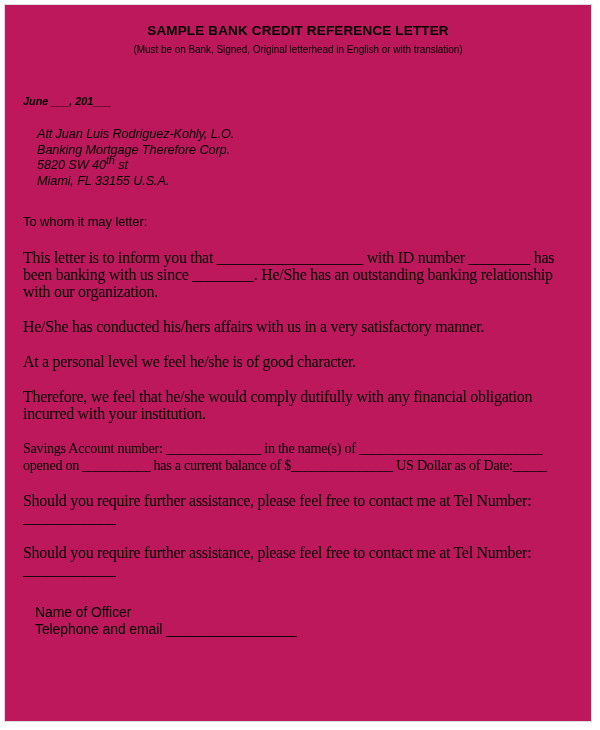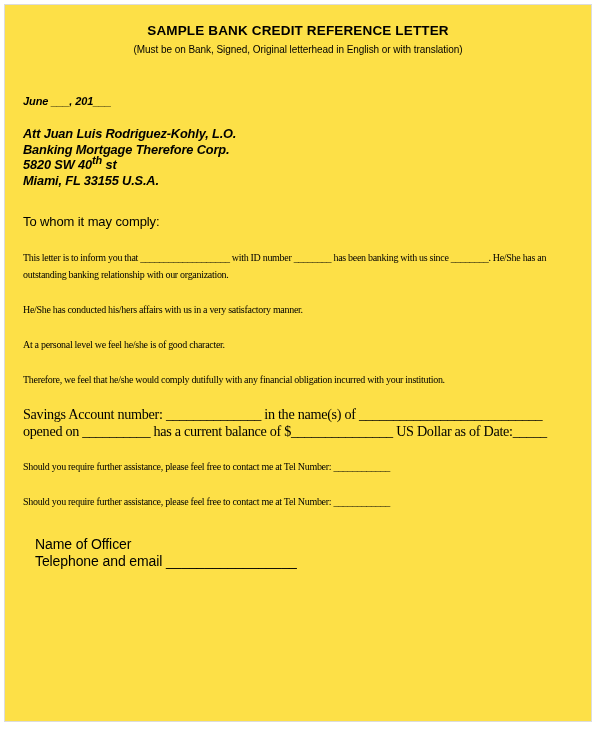--- a/index.html
+++ b/index.html
@@ -17,21 +17,21 @@
   }
 
   #page {
     position: absolute;
     left: 4px;
     top: 4px;
     width: 588px;
     height: 718px;
     border: 1px solid #dcdcdc;
     box-sizing: border-box;
-    background: #fde047;
+    background: #be185d;
   }
 
   .inner {
     position: relative;
     width: 100%;
     height: 100%;
   }
 
   
   .title-block {
@@ -61,24 +61,24 @@
     font-size: 11px;
     margin-left: 18px;
     margin-top: 36px;
     letter-spacing: -0.1px;
   }
 
   
   .address-block {
     font-family: "Liberation Sans", sans-serif;
     font-style: italic;
-    font-weight: bold;
+    font-weight: normal;
     font-size: 12.8px;
     line-height: 15.5px;
-    margin-left: 18px;
+    margin-left: 32px;
     margin-top: 19px;
     letter-spacing: -0.15px;
   }
   .address-block sup {
     font-size: 11px;
     vertical-align: super;
     line-height: 0;
   }
 
   
@@ -86,21 +86,21 @@
     font-family: "Liberation Sans", sans-serif;
     font-size: 13px;
     margin-left: 18px;
     margin-top: 26px;
     letter-spacing: -0.1px;
   }
 
   
   .body-para {
     font-family: "Liberation Serif", serif;
-    font-size: 10px;
+    font-size: 16px;
     line-height: 17px;
     margin-left: 18px;
     margin-right: 12px;
     text-align: left;
   }
   .gap-lg { margin-top: 20px; }
   .gap-md { margin-top: 18px; }
 
   .acct-block {
     font-family: "Liberation Serif", serif;
@@ -135,21 +135,21 @@
 
     <div class="date-line">June ___, 201___</div>
 
     <div class="address-block">
       <div>Att Juan Luis Rodriguez-Kohly, L.O.</div>
       <div>Banking Mortgage Therefore Corp.</div>
       <div><span>5820 SW 40</span><sup>th</sup><span> st</span></div>
       <div>Miami, FL 33155  U.S.A.</div>
     </div>
 
-    <div class="salutation">To whom it may comply:</div>
+    <div class="salutation">To whom it may letter:</div>
 
     <div class="body-para gap-lg u">This letter is to inform you that ___________________ with ID number ________ has been banking with us since ________. He/She has an outstanding banking relationship with our organization.</div>
 
     <div class="body-para gap-md u">He/She has conducted his/hers affairs with us in a very satisfactory manner.</div>
 
     <div class="body-para gap-md u">At a personal level we feel he/she is of good character.</div>
 
     <div class="body-para gap-md u">Therefore, we feel that he/she would comply dutifully with any financial obligation incurred with your institution.</div>
 
 

